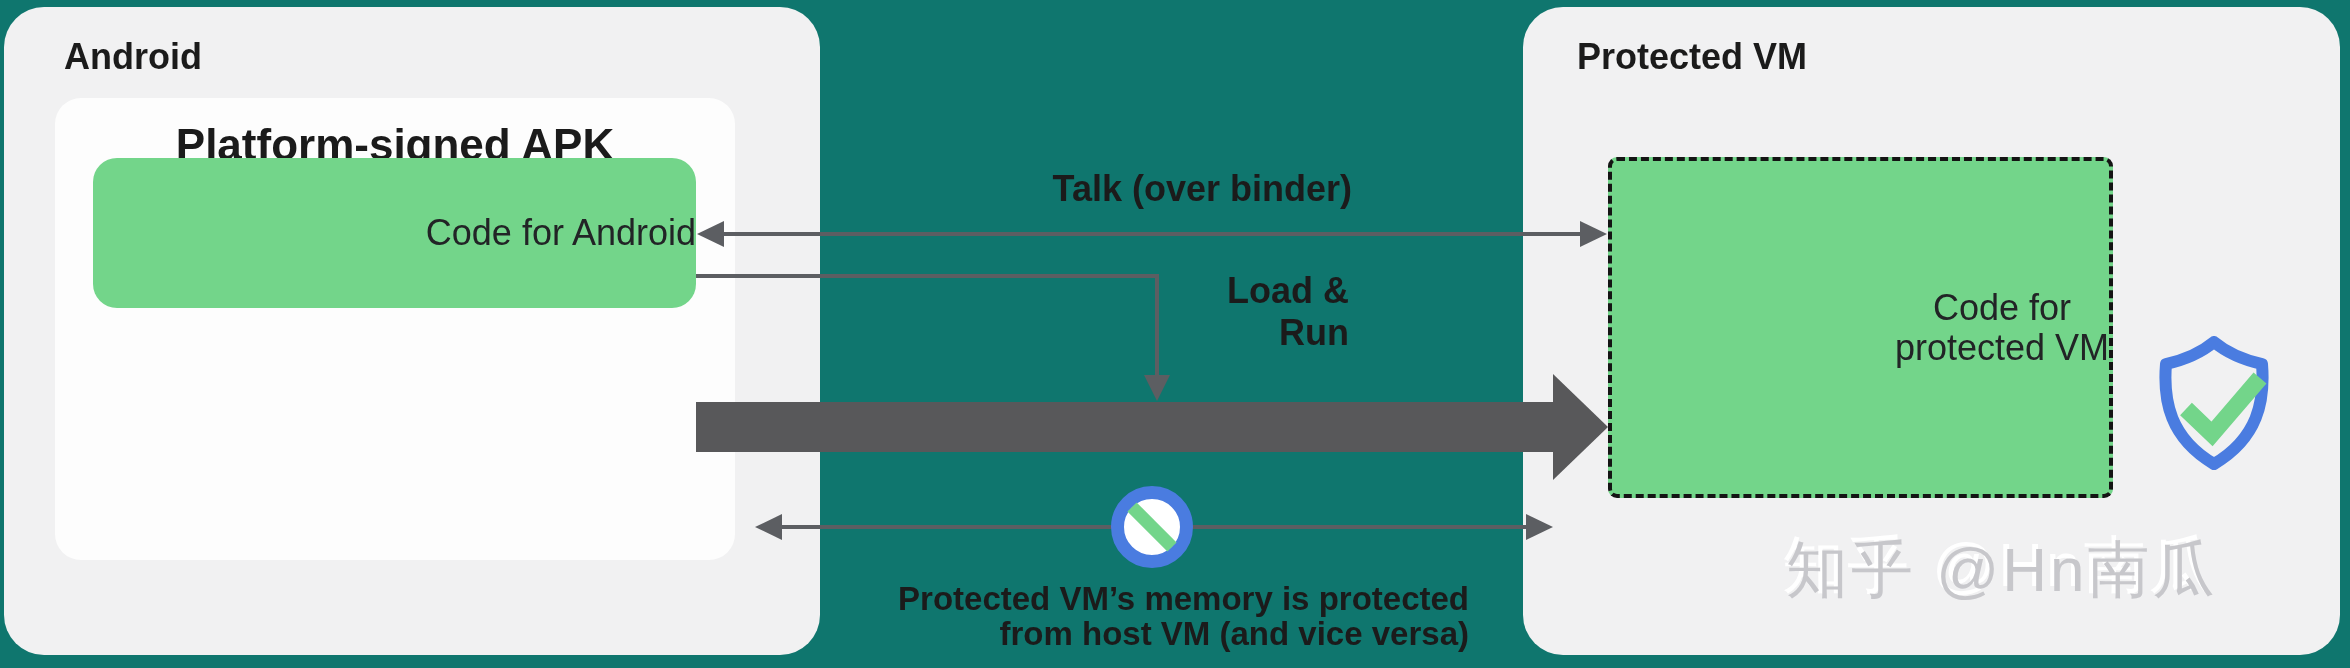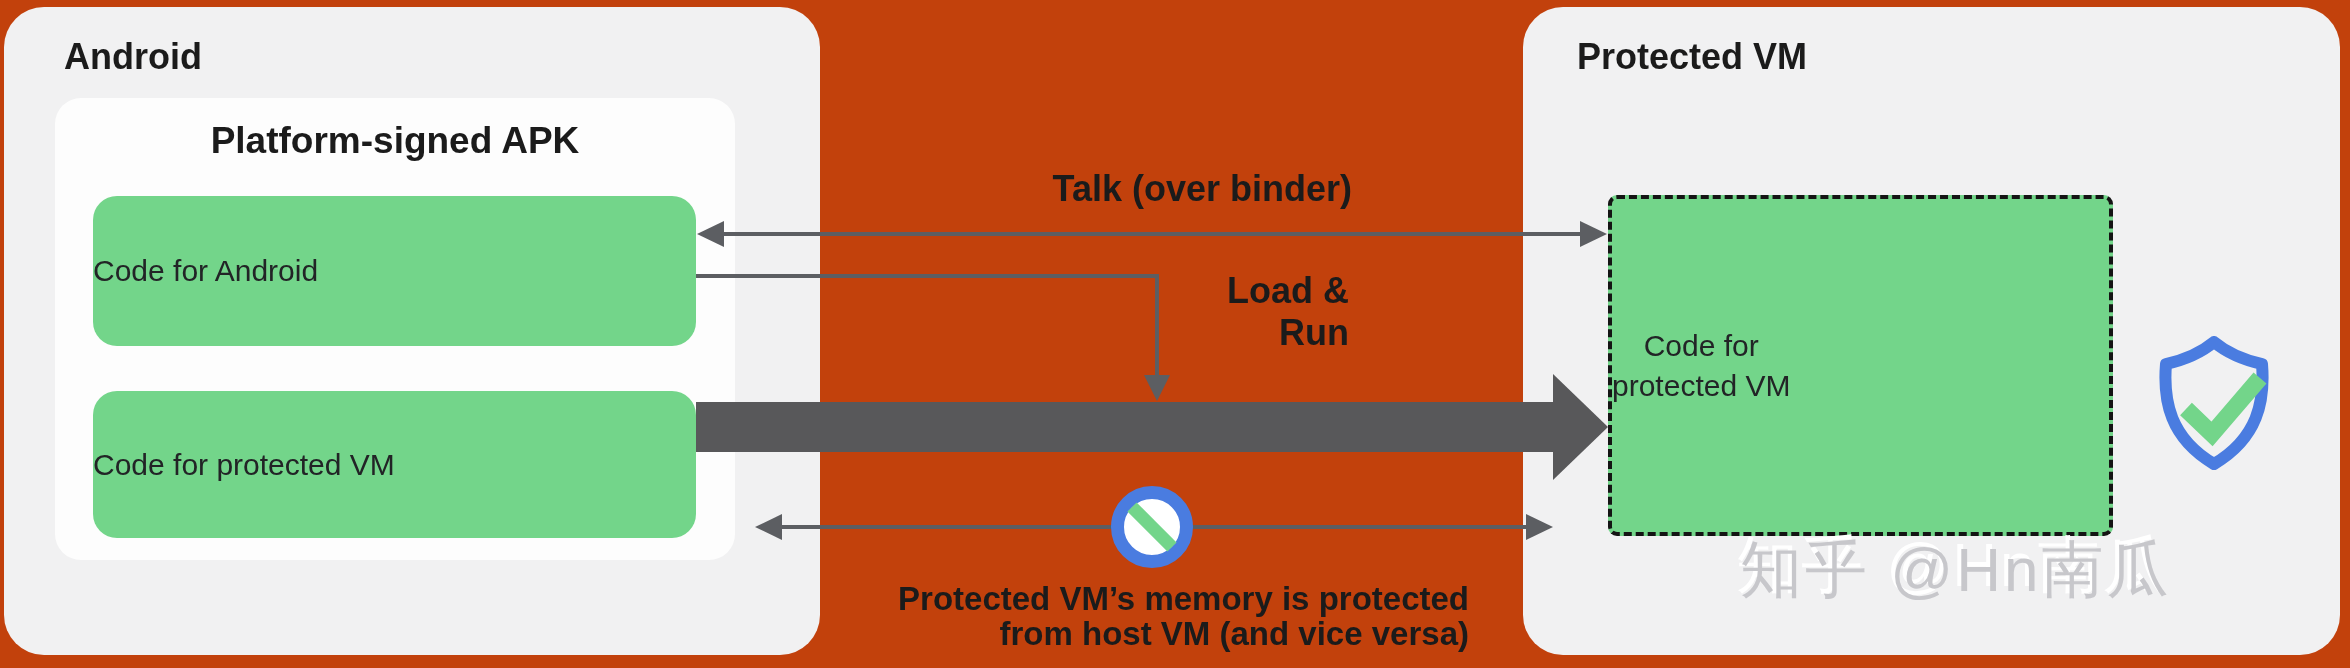--- a/index.html
+++ b/index.html
@@ -1,57 +1,54 @@
 <!DOCTYPE html>
 <html><head>
 <meta charset="utf-8">
 <style>
   html,body{margin:0;padding:0;background:#ffffff;}
   #canvas{
-    position:relative;width:2350px;height:668px;background:#c2410c;overflow:hidden;
+    position:relative;width:2350px;height:668px;background:#0f766e;overflow:hidden;
     font-family:"Liberation Sans","DejaVu Sans",sans-serif;color:#1f1f1f;text-decoration:underline;
   }
   .panel{position:absolute;background:#f1f1f2;border-radius:40px;}
   .panel-title{position:absolute;font-size:36px;font-weight:700;color:#1b1b1b;white-space:nowrap;}
   .white-box{position:absolute;background:#fdfdfd;border-radius:26px;}
-  .white-box-title{position:absolute;width:100%;text-align:center;font-size:37px;font-weight:700;color:#1b1b1b;}
+  .white-box-title{position:absolute;width:100%;text-align:center;font-size:44px;font-weight:700;color:#1b1b1b;}
   .green-box{
     position:absolute;background:#73d58a;border-radius:24px;
-    display:flex;align-items:center;justify-content:flex-start;
-    font-size:30px;font-weight:400;color:#222426;text-align:center;line-height:40px;margin-top:38px;
+    display:flex;align-items:center;justify-content:flex-end;
+    font-size:36px;font-weight:400;color:#222426;text-align:center;line-height:40px;
   }
   .green-box.dashed{border:4px dashed #141414;}
   .arrow-label{position:absolute;font-size:36px;font-weight:700;color:#1b1b1b;text-align:right;white-space:nowrap;}
   .caption{position:absolute;font-size:33px;font-weight:700;color:#1b1b1b;text-align:right;line-height:35px;white-space:nowrap;}
   .svg-layer{position:absolute;left:0;top:0;}
   #watermark{
-    position:absolute;left:1740px;top:528px;font-size:62px;font-weight:400;
+    position:absolute;left:1786px;top:528px;font-size:62px;font-weight:400;
     color:#c7c7cb;letter-spacing:3px;white-space:nowrap;
     text-shadow:-4px -5px 0 #ffffff;
   }
 </style>
 </head>
 <body>
 
 <div id="canvas">
 
   <div class="panel" style="left:4px;top:7px;width:816px;height:648px;"></div>
   <div class="panel-title" style="left:64px;top:36px;">Android</div>
 
   <div class="white-box" style="left:55px;top:98px;width:680px;height:462px;">
     <div class="white-box-title" style="top:22px;">Platform-signed APK</div>
   </div>
 
   <div class="green-box" style="left:93px;top:158px;width:603px;height:150px;">
     <span>Code for Android</span>
   </div>
 
-  <div class="green-box" style="left:93px;top:353px;width:603px;height:147px;">
-    <span>Code for protected VM</span>
-  </div>
 
   <div class="panel" style="left:1523px;top:7px;width:817px;height:648px;"></div>
   <div class="panel-title" style="left:1577px;top:36px;">Protected VM</div>
 
   <div class="green-box dashed" style="left:1608px;top:157px;width:497px;height:333px;border-radius:9px;">
     <span>
       <span>Code for</span><br>
       <span>protected VM</span>
     </span>
   </div>

